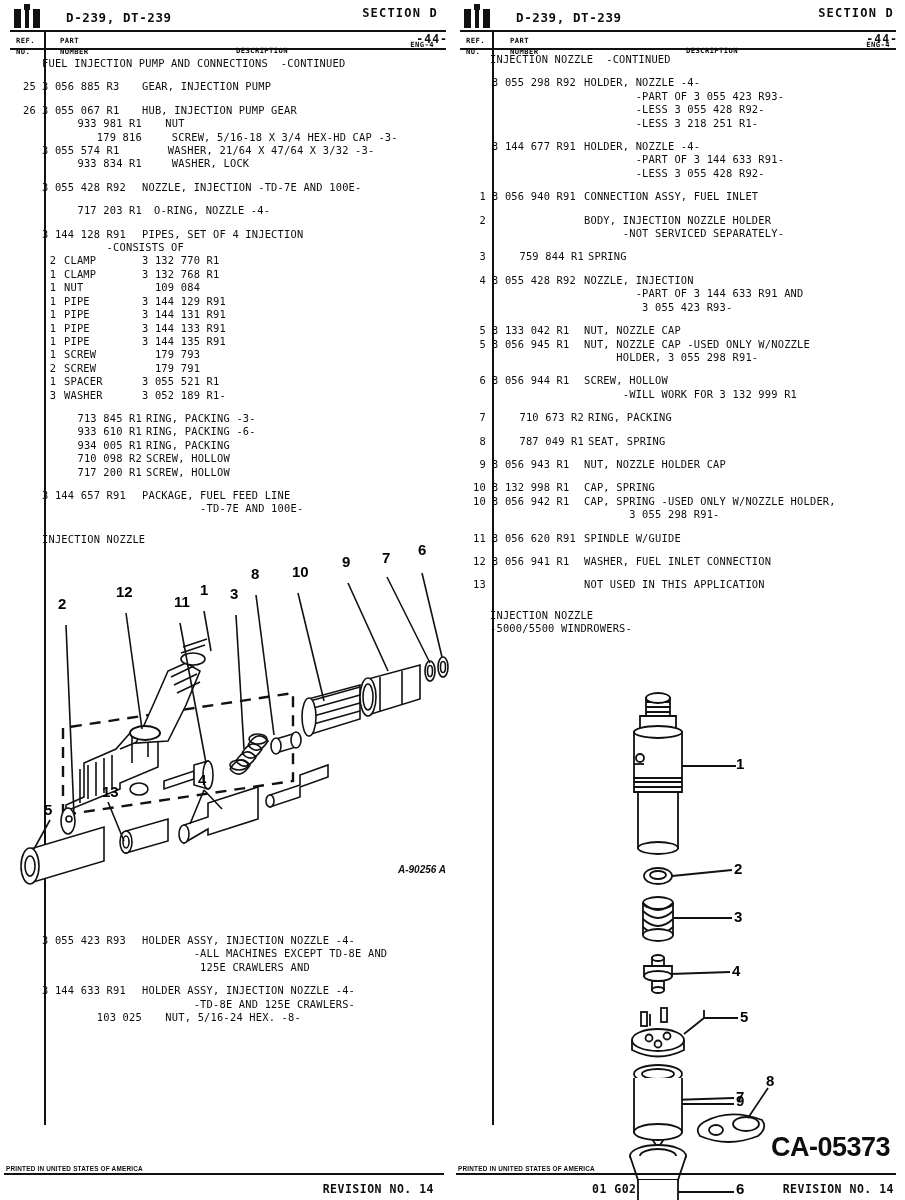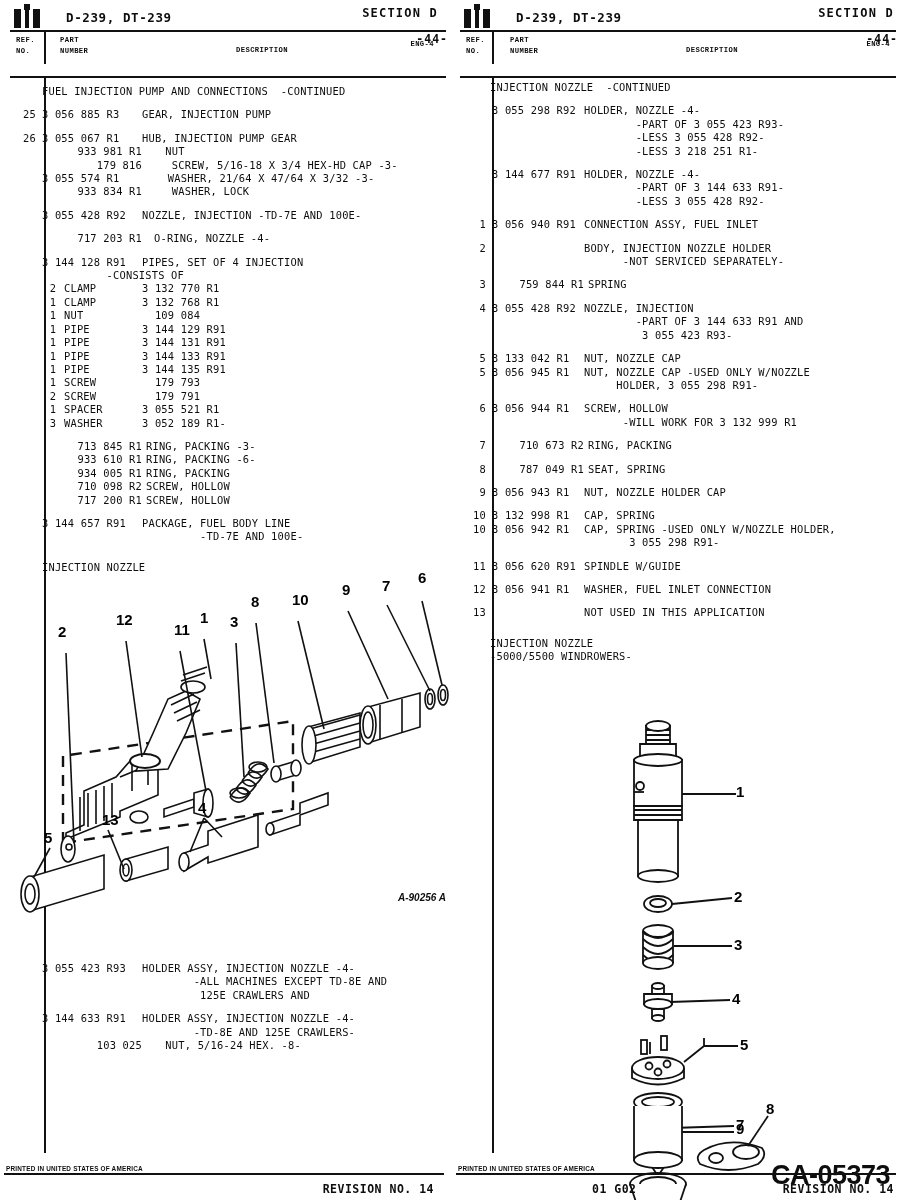--- a/index.html
+++ b/index.html
@@ -17,21 +17,21 @@
   .pghead{position:relative;height:30px;}
   .ihlogo{position:absolute;left:6px;top:4px;width:28px;height:24px;}
   .model{position:absolute;left:58px;top:10px;font-size:12.5px;letter-spacing:.6px;font-weight:bold;}
   .pgno{position:absolute;left:0;right:0;top:4px;text-align:right;font-size:11.5px;font-weight:bold;letter-spacing:1px;margin-top:28px;}
   .section{position:absolute;right:10px;top:6px;font-size:12px;font-weight:bold;letter-spacing:1.2px;margin-left:9px;}
   .page.right .section{right:4px;}
 
   .hrule{height:2px;background:#111;margin:0 2px;}
 
   
-  .colhead{position:relative;height:44px;font-family:Liberation Mono, monospace;}
+  .colhead{position:relative;height:16px;}
   .colhead .ch{position:absolute;font-size:7.2px;font-weight:bold;letter-spacing:.4px;}
   .ch-ref{left:8px;top:4px;}
   .ch-refno{left:8px;top:15px;}
   .ch-part{left:52px;top:4px;}
   .ch-partno{left:52px;top:15px;}
   .ch-desc{left:228px;top:14px;}
   .ch-eng{right:14px;top:8px;font-size:12px;font-weight:bold;letter-spacing:.8px;}
   .page.right .ch-eng{right:8px;}
 
   
@@ -151,21 +151,21 @@
         </div>
 
         <div class="gap"></div>
         <div class="row"><span class="ref"></span><span class="pn" style="text-align:right;padding-right:4px">713 845 R1</span><span class="desc">RING, PACKING -3-</span></div>
         <div class="row"><span class="ref"></span><span class="pn" style="text-align:right;padding-right:4px">933 610 R1</span><span class="desc">RING, PACKING -6-</span></div>
         <div class="row"><span class="ref"></span><span class="pn" style="text-align:right;padding-right:4px">934 005 R1</span><span class="desc">RING, PACKING</span></div>
         <div class="row"><span class="ref"></span><span class="pn" style="text-align:right;padding-right:4px">710 098 R2</span><span class="desc">SCREW, HOLLOW</span></div>
         <div class="row"><span class="ref"></span><span class="pn" style="text-align:right;padding-right:4px">717 200 R1</span><span class="desc">SCREW, HOLLOW</span></div>
 
         <div class="gap"></div>
-        <div class="row"><span class="ref"></span><span class="pn">3 144 657 R91</span><span class="desc">PACKAGE, FUEL BODY LINE</span></div>
+        <div class="row"><span class="ref"></span><span class="pn">3 144 657 R91</span><span class="desc">PACKAGE, FUEL FEED LINE</span></div>
         <div class="row"><span class="ref"></span><span class="pn"></span><span class="desc">         -TD-7E AND 100E-</span></div>
 
         <div class="gap lg"></div>
         <div class="heading">INJECTION NOZZLE</div>
       </div>
 
       <div class="figure" style="position:absolute;left:0;top:503px;width:452px;height:370px">
         <svg viewBox="0 0 452 370" width="452" height="370">
           <g fill="none" stroke="#111" stroke-width="1.6">
 

